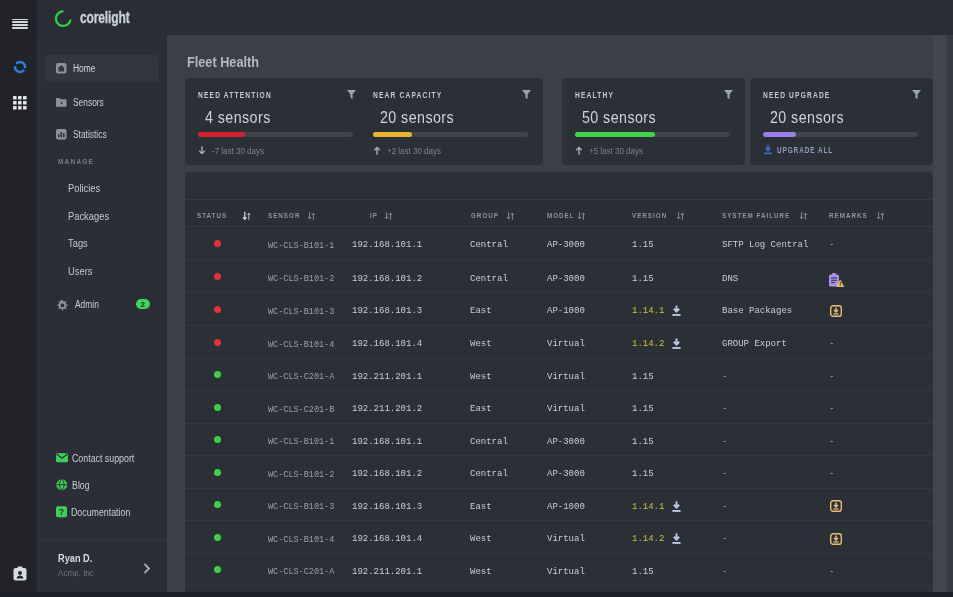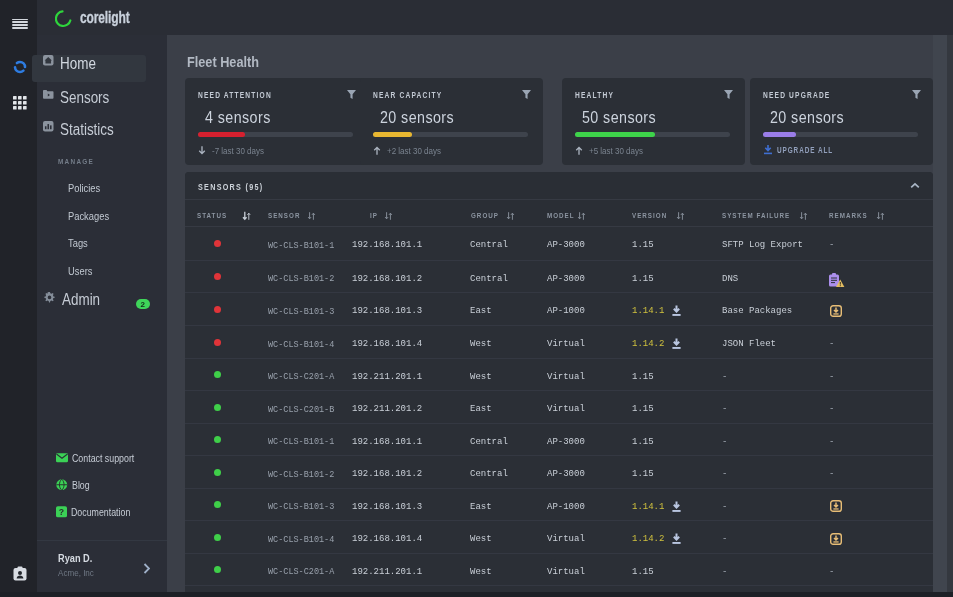--- a/index.html
+++ b/index.html
@@ -9,21 +9,21 @@
 #header{left:37px;top:0;width:916px;height:35px;background:#2a2d35}
 #sidebar{left:37px;top:35px;width:130px;height:562px;background:#2b2e37}
 #main{left:167px;top:35px;width:786px;height:562px;background:#3b3f48}
 #scrolltrack{left:933px;top:35px;width:14px;height:562px;background:#40454e}
 #scrolledge{left:947px;top:35px;width:6px;height:562px;background:#34383f}
 
 .railbar{left:12px;width:15.5px;height:1.7px;background:#d3d7dd;border-radius:1px}
 
 #logotext{left:80px;top:8px;font-size:16.5px;font-weight:700;color:#c9d1dc;letter-spacing:-.2px;transform:scaleX(.73);transform-origin:0 0;white-space:nowrap;-webkit-text-stroke:.3px #c9d1dc}
 
-.navitem{left:32px;width:114px;height:27px;border-radius:3px;color:#c6ccd5;font-size:16px;display:flex;}
+.navitem{left:45px;width:114px;height:27px;border-radius:3px;color:#c6ccd5;font-size:10px;display:flex;align-items:center}
 .navitem svg{margin-left:11px;margin-right:6.5px;flex:none}
 .navitem.active{background:#32373f;color:#d2d8e0}
 .subitem{left:68px;color:#c2c9d2;font-size:11px;transform:scaleX(.85);transform-origin:0 50%;white-space:nowrap}
 .cx{display:inline-block;transform:scaleX(.84);transform-origin:0 50%;white-space:nowrap}
 #manage{left:58px;top:157px;font-size:8px;font-weight:700;letter-spacing:1.6px;color:#747d89;transform:scaleX(.8);transform-origin:0 50%}
 .badge{left:136px;top:298.5px;width:13.5px;height:10.5px;border-radius:6px;background:#3fd55a;color:#12301b;font-size:8px;font-weight:700;text-align:center;line-height:11px}
 .bitem{left:56px;color:#c6ccd5;font-size:10.5px;display:flex;align-items:center}
 .bitem svg{margin-right:4px;flex:none}
 #user-name{left:58px;top:552px;font-size:11.5px;font-weight:700;color:#d6dbe2;transform:scaleX(.8);transform-origin:0 50%;white-space:nowrap}
 #user-co{left:58px;top:567px;font-size:9.5px;color:#6f7884;transform:scaleX(.85);transform-origin:0 50%;white-space:nowrap}
@@ -234,44 +234,38 @@
   <div class="abs" id="upgall">
     <svg width="10" height="10" viewBox="0 0 10 10">
         <path d="M5 0 L5 5 M2.3 2.8 L5 5.5 L7.7 2.8" fill="none" stroke="#3f6fd2" stroke-width="1.6"></path>
         <rect x="1" y="7.6" width="8" height="1.6" fill="#3f6fd2"></rect>
       </svg>
     <span>UPGRADE ALL</span>
   </div>
 </div>
 
 <div class="abs" id="panel">
-  <div class="abs" id="phead">
-    <div class="abs" id="ptitle">SENSORS (95)</div>
-    <svg class="abs" id="pchev" width="10" height="7" viewBox="0 0 10 7">
-        <path d="M1.2 5.4 L5 1.8 L8.8 5.4" fill="none" stroke="#a9b6c6" stroke-width="1.7"></path>
-      </svg>
-  </div>
   <div class="abs" id="pcols"></div>
   <div class="abs col" style="left:12px;top:39px">STATUS</div>
   <div class="abs col" style="left:83px;top:39px">SENSOR</div>
   <div class="abs col" style="left:185px;top:39px">IP</div>
   <div class="abs col" style="left:286px;top:39px">GROUP</div>
   <div class="abs col" style="left:362px;top:39px">MODEL</div>
   <div class="abs col" style="left:447px;top:39px">VERSION</div>
   <div class="abs col" style="left:537px;top:39px">SYSTEM FAILURE</div>
   <div class="abs col" style="left:644px;top:39px">REMARKS</div>
   <div id="rows" class="abs" style="left:0;top:55.4px;width:748px">
       <div class="abs row r0" style="top:0px">
         <div class="abs dot red"></div>
         <div class="abs cell sname">WC-CLS-B101-1</div>
         <div class="abs cell cip">192.168.101.1</div>
         <div class="abs cell cgr">Central</div>
         <div class="abs cell cmd">AP-3000</div>
         <div class="abs cell cvr">1.15</div>
-        <div class="abs cell cfl">SFTP Log Export</div>
+        <div class="abs cell cfl">SFTP Log Central</div>
         <div class="abs cell crm dash">-</div>
       </div>
       <div class="abs row" style="top:32.55px">
         <div class="abs dot red"></div>
         <div class="abs cell sname">WC-CLS-B101-2</div>
         <div class="abs cell cip">192.168.101.2</div>
         <div class="abs cell cgr">Central</div>
         <div class="abs cell cmd">AP-3000</div>
         <div class="abs cell cvr">1.15</div>
         <div class="abs cell cfl">DNS</div>
@@ -306,21 +300,21 @@
         <div class="abs dot red"></div>
         <div class="abs cell sname">WC-CLS-B101-4</div>
         <div class="abs cell cip">192.168.101.4</div>
         <div class="abs cell cgr">West</div>
         <div class="abs cell cmd">Virtual</div>
         <div class="abs cell cvr ylw">1.14.2</div>
         <svg class="abs" style="left:486px;top:12px" width="11" height="12" viewBox="0 0 11 12">
           <path d="M5.5 0.5 L5.5 6 M2.8 3.8 L5.5 6.5 L8.2 3.8" fill="none" stroke="#b9c6e0" stroke-width="2"></path>
           <rect x="1.4" y="9" width="8.2" height="1.9" fill="#b9c6e0"></rect>
         </svg>
-        <div class="abs cell cfl">JSON Fleet</div>
+        <div class="abs cell cfl">GROUP Export</div>
         <div class="abs cell crm dash">-</div>
       </div>
       <div class="abs row" style="top:130.2px">
         <div class="abs dot green"></div>
         <div class="abs cell sname">WC-CLS-C201-A</div>
         <div class="abs cell cip">192.211.201.1</div>
         <div class="abs cell cgr">West</div>
         <div class="abs cell cmd">Virtual</div>
         <div class="abs cell cvr">1.15</div>
         <div class="abs cell cfl dash">-</div>

